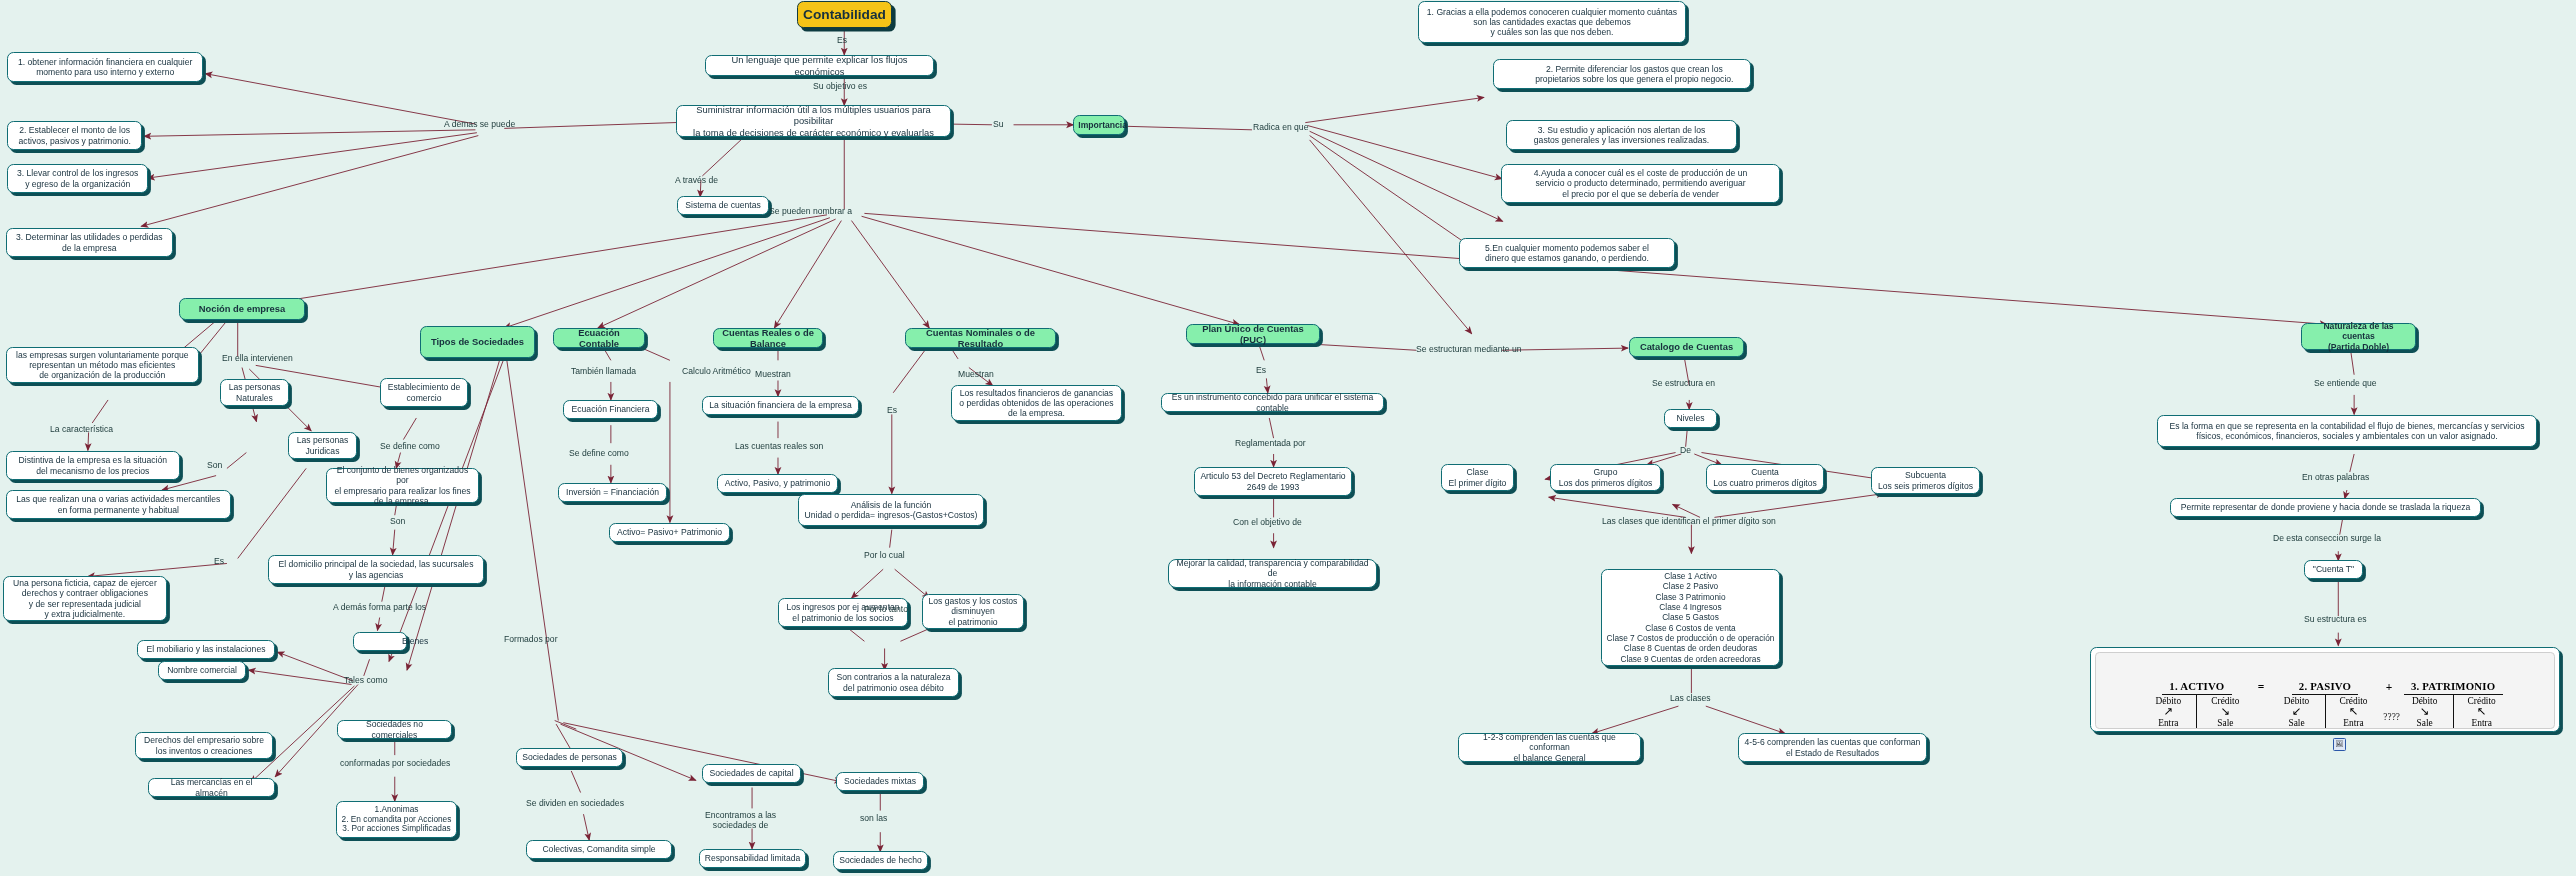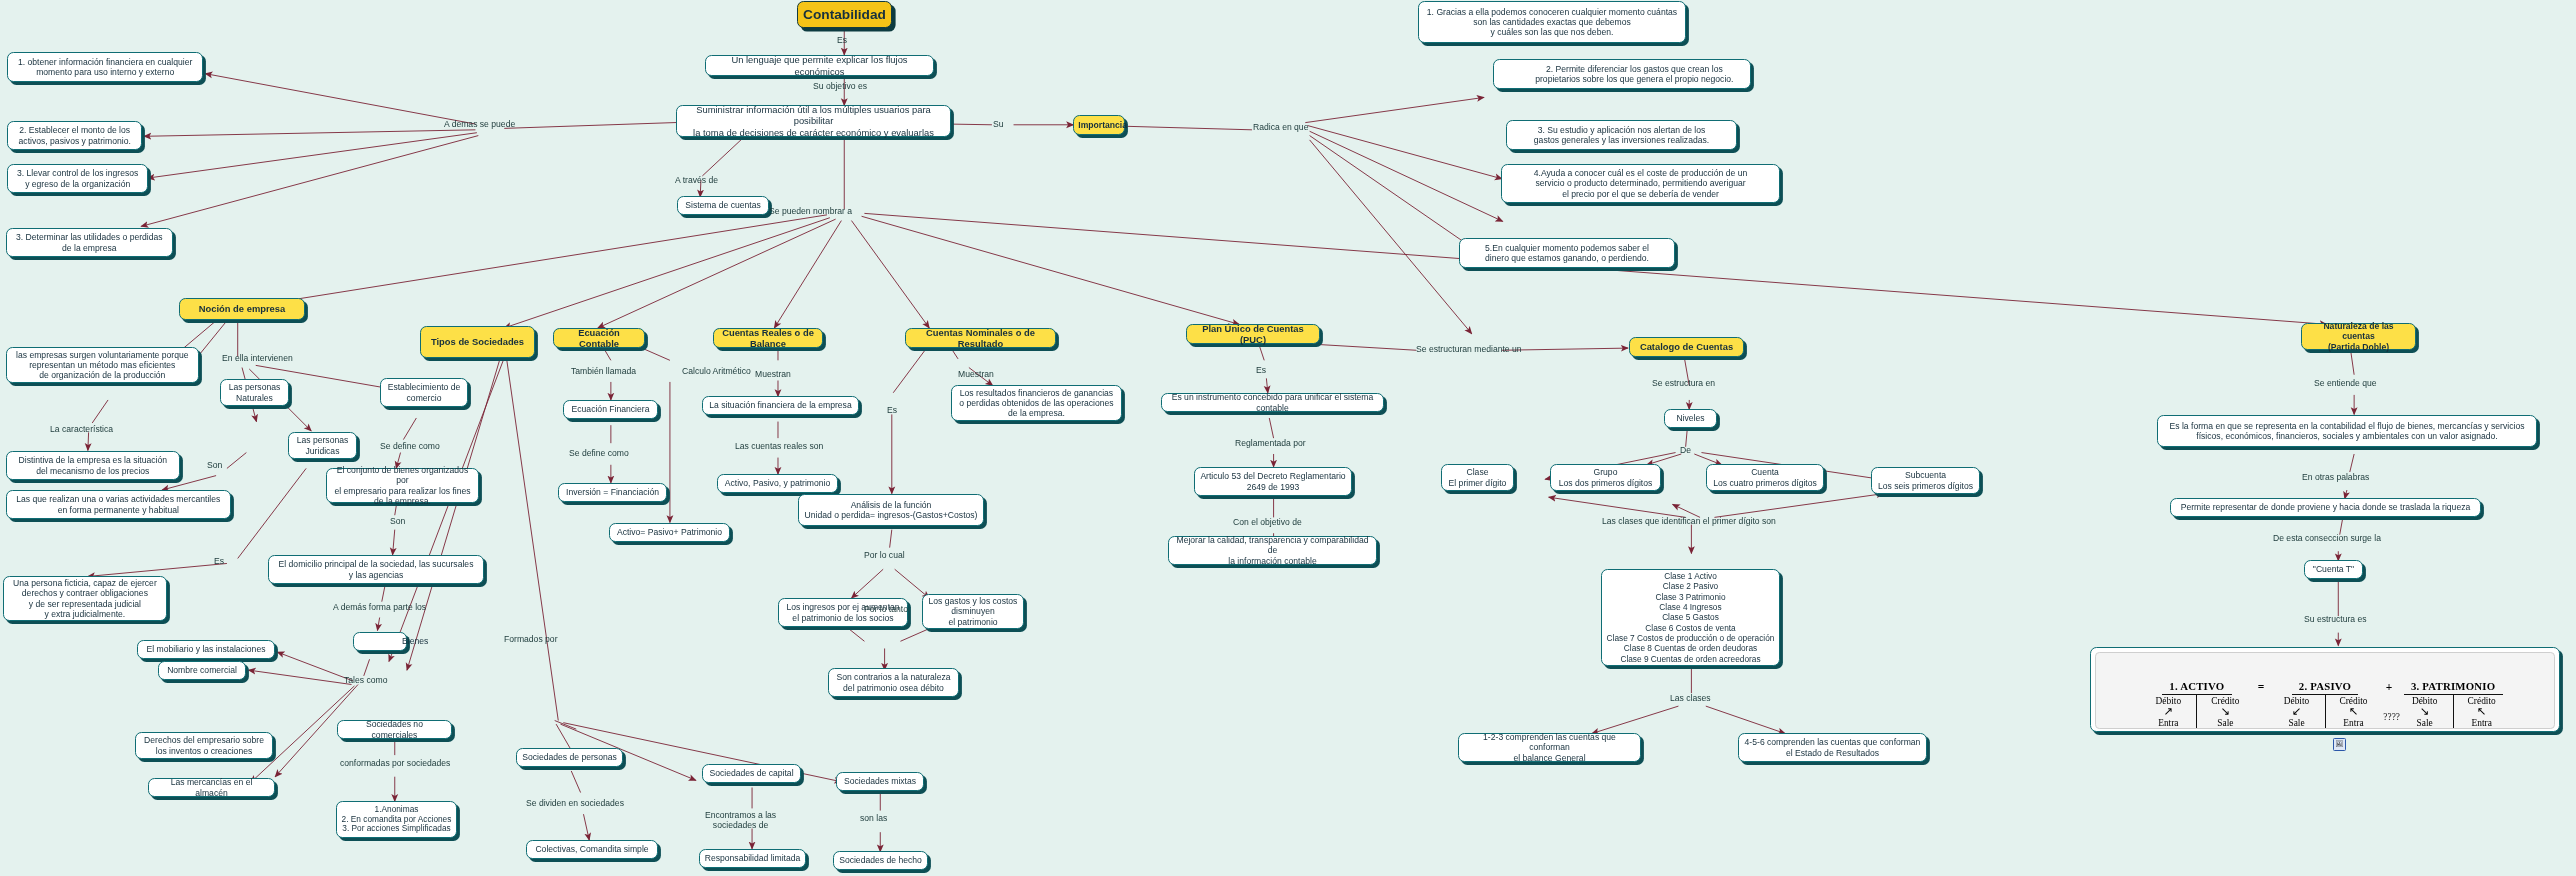--- a/index.html
+++ b/index.html
@@ -22,21 +22,21 @@
     background:#ffffff;
     color:#17303d;
     display:flex;align-items:center;justify-content:center;
     text-align:center;
     line-height:1.18;
     padding:2.2px 4.3px;
     box-shadow:2.9px 2.9px 0 0 #0d4f55;
     z-index:3;
   }
   .node.concept{
-    background:#fde047;
+    background:#86efac;
     border:1.4px solid #0f6d74;
     font-weight:600;
   }
   .node.root{
     background:#f5c417;
     border:1.4px solid #123b3f;
     font-weight:bold;
     font-size:13.7px;
     box-shadow:3.6px 3.6px 0 0 #0d3b40;
   }
@@ -413,21 +413,21 @@
     <span class="txt">Sociedades no comerciales</span>
   </div>
   <div class="node plain" style="left:336px;top:801px;width:121px;height:37px;font-size:8.3px;white-space:pre-line;">
     <span class="txt">1.Anonimas
 2. En comandita por Acciones
 3. Por acciones Simplificadas</span>
   </div>
   <div class="node plain" style="left:516px;top:748px;width:107px;height:19px;font-size:8.6px;">
     <span class="txt">Sociedades de personas</span>
   </div>
-  <div class="node plain" style="left:526px;top:840px;width:132px;height:19px;font-size:8.6px;">
+  <div class="node plain" style="left:526px;top:840px;width:146px;height:19px;font-size:8.6px;">
     <span class="txt">Colectivas, Comandita simple</span>
   </div>
   <div class="node plain" style="left:702px;top:764px;width:99px;height:19px;font-size:8.6px;">
     <span class="txt">Sociedades de capital</span>
   </div>
   <div class="node plain" style="left:699px;top:849px;width:107px;height:19px;font-size:8.6px;">
     <span class="txt">Responsabilidad limitada</span>
   </div>
   <div class="node plain" style="left:836px;top:772px;width:88px;height:19px;font-size:8.6px;">
     <span class="txt">Sociedades mixtas</span>
@@ -505,21 +505,21 @@
   <div class="lbl" style="left:1233px;top:517px;">Con el objetivo de</div>
   <div class="lbl" style="left:1416px;top:344px;">Se estructuran mediante un</div>
 
   <div class="node plain" style="left:1161px;top:393px;width:223px;height:19px;font-size:8.6px;">
     <span class="txt">Es un instrumento concebido para unificar el sistema contable</span>
   </div>
   <div class="node plain" style="left:1194px;top:467px;width:158px;height:29px;font-size:8.6px;white-space:pre-line;">
     <span class="txt">Articulo 53 del Decreto  Reglamentario
 2649 de 1993</span>
   </div>
-  <div class="node plain" style="left:1168px;top:536px;width:209px;height:29px;font-size:8.6px;white-space:pre-line;">
+  <div class="node plain" style="left:1168px;top:559px;width:209px;height:29px;font-size:8.6px;white-space:pre-line;border-radius:8px;">
     <span class="txt">Mejorar la calidad, transparencia y comparabilidad de
 la información contable</span>
   </div>
 
   <div class="node concept" style="left:1629px;top:337px;width:115px;height:20px;font-size:9.4px;">
     <span class="txt">Catalogo de Cuentas</span>
   </div>
   <div class="lbl" style="left:1652px;top:378px;">Se estructura en</div>
   <div class="lbl" style="left:1680px;top:445px;">De</div>
   <div class="lbl" style="left:1602px;top:516px;">Las clases que identifican el primer dígito son</div>

